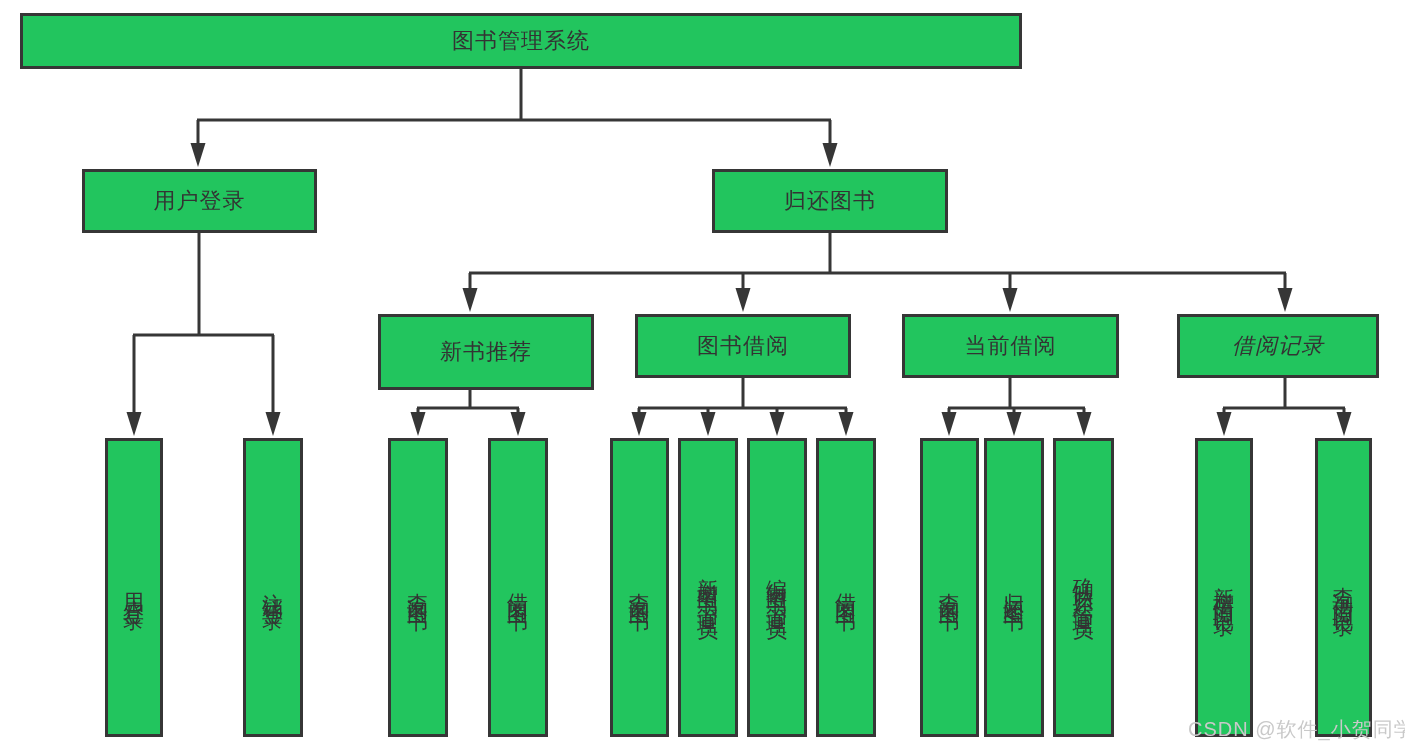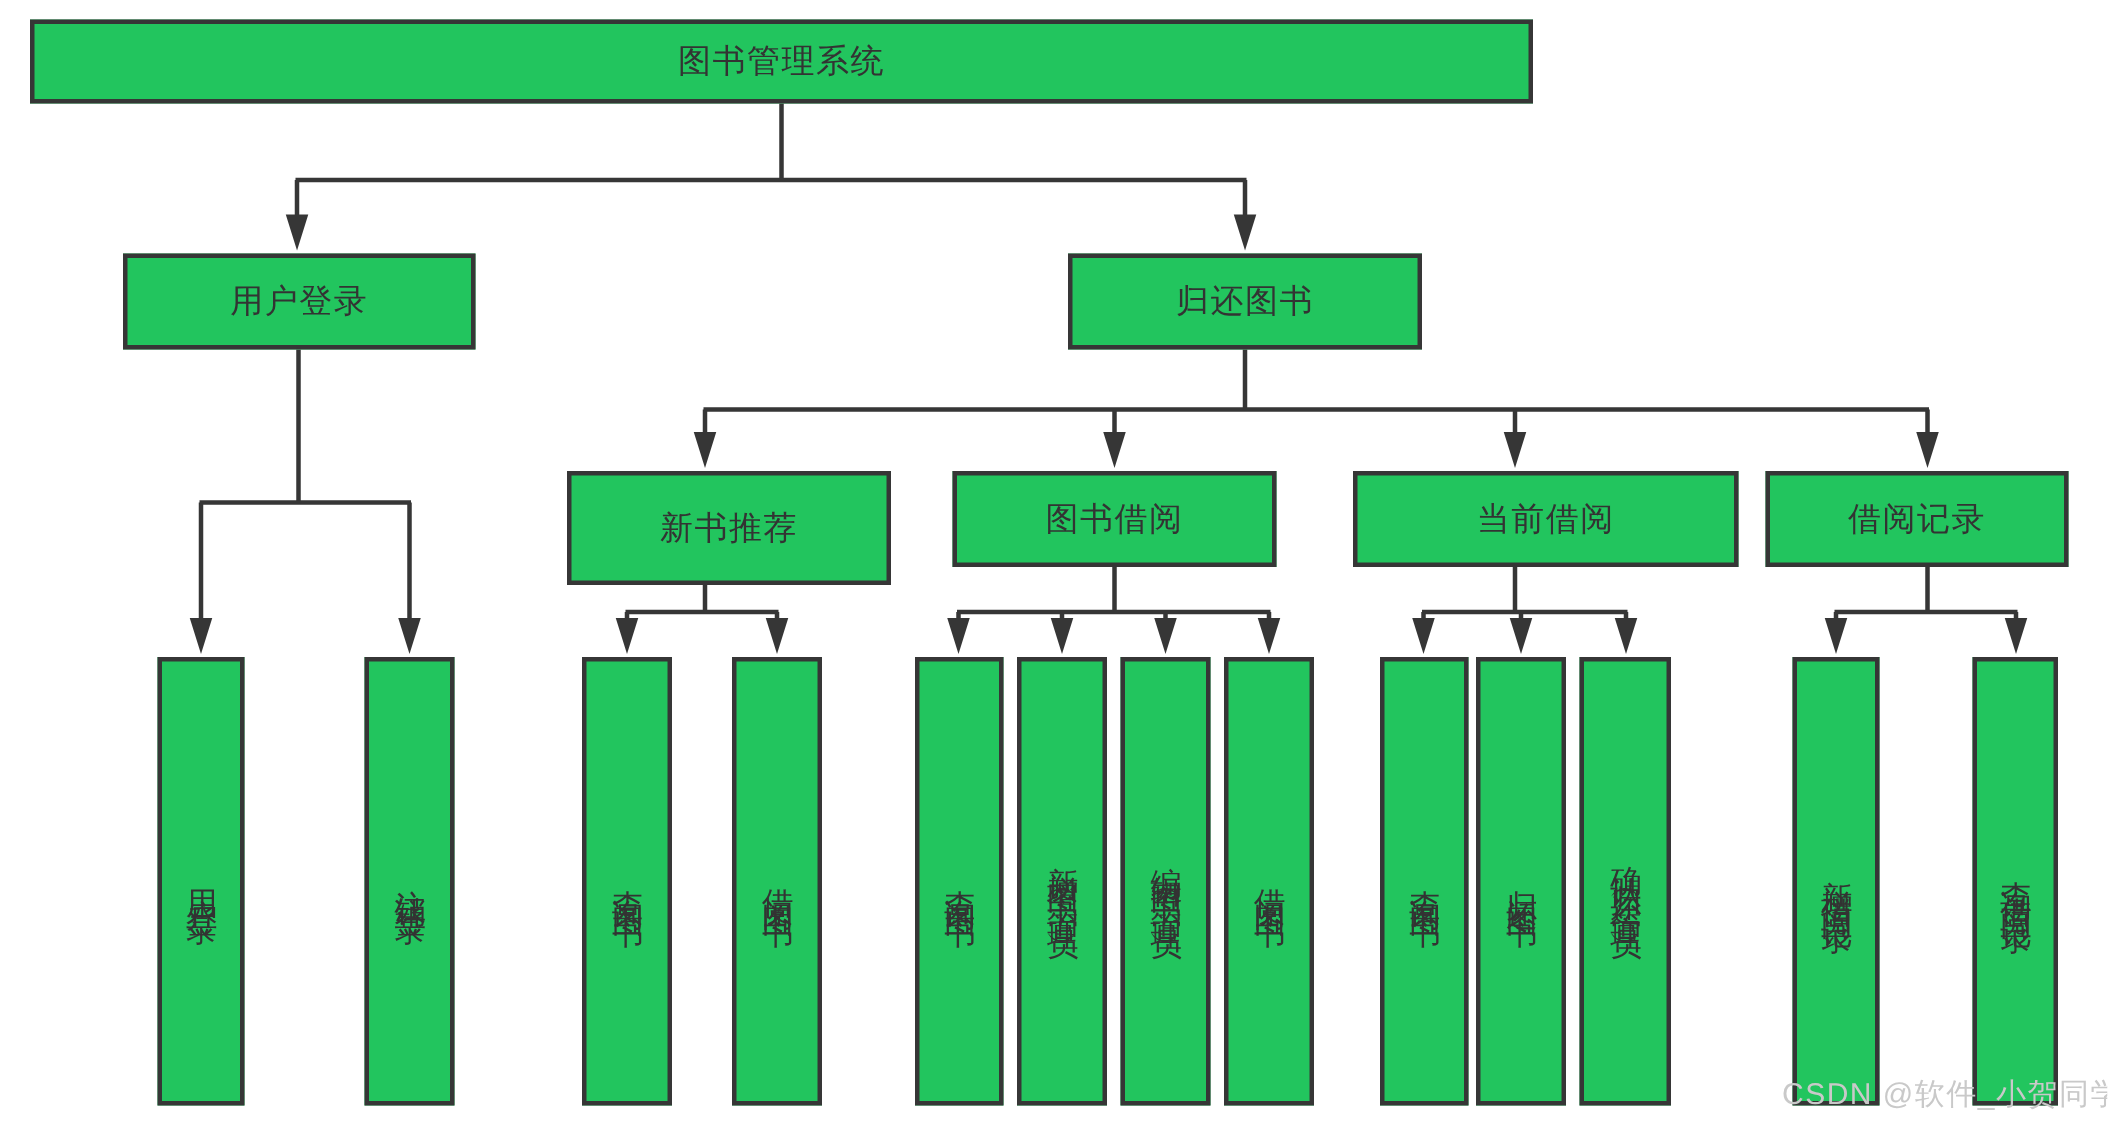--- a/index.html
+++ b/index.html
@@ -31,22 +31,22 @@
     line-height:1;
   }
   
   #n-root{left:20px;top:13px;width:1002px;height:56px;}
   
   #n-l2-0{left:82px;top:169px;width:235px;height:64px;}
   #n-l2-1{left:712px;top:169px;width:236px;height:64px;}
   
   #n-l3-0{left:362px;top:314px;width:216px;height:76px;margin-left:16px;}
   #n-l3-1{left:635px;top:314px;width:216px;height:64px;}
-  #n-l3-2{left:902px;top:314px;width:257px;height:64px;align-items:center;}
-  #n-l3-3{left:1177px;top:314px;width:202px;height:64px;}
+  #n-l3-2{left:902px;top:314px;width:217px;height:64px;align-items:center;}
+  #n-l3-3{left:1177px;top:314px;width:202px;height:64px;font-style:italic;}
   
   .leaf{top:438px;height:299px;}
   #n-leaf-0{left:105px;width:58px;}
   #n-leaf-1{left:243px;width:60px;}
   #n-leaf-2{left:388px;width:60px;}
   #n-leaf-3{left:488px;width:60px;}
   #n-leaf-4{left:610px;width:59px;}
   #n-leaf-5{left:678px;width:60px;}
   #n-leaf-6{left:747px;width:60px;}
   #n-leaf-7{left:816px;width:60px;}

